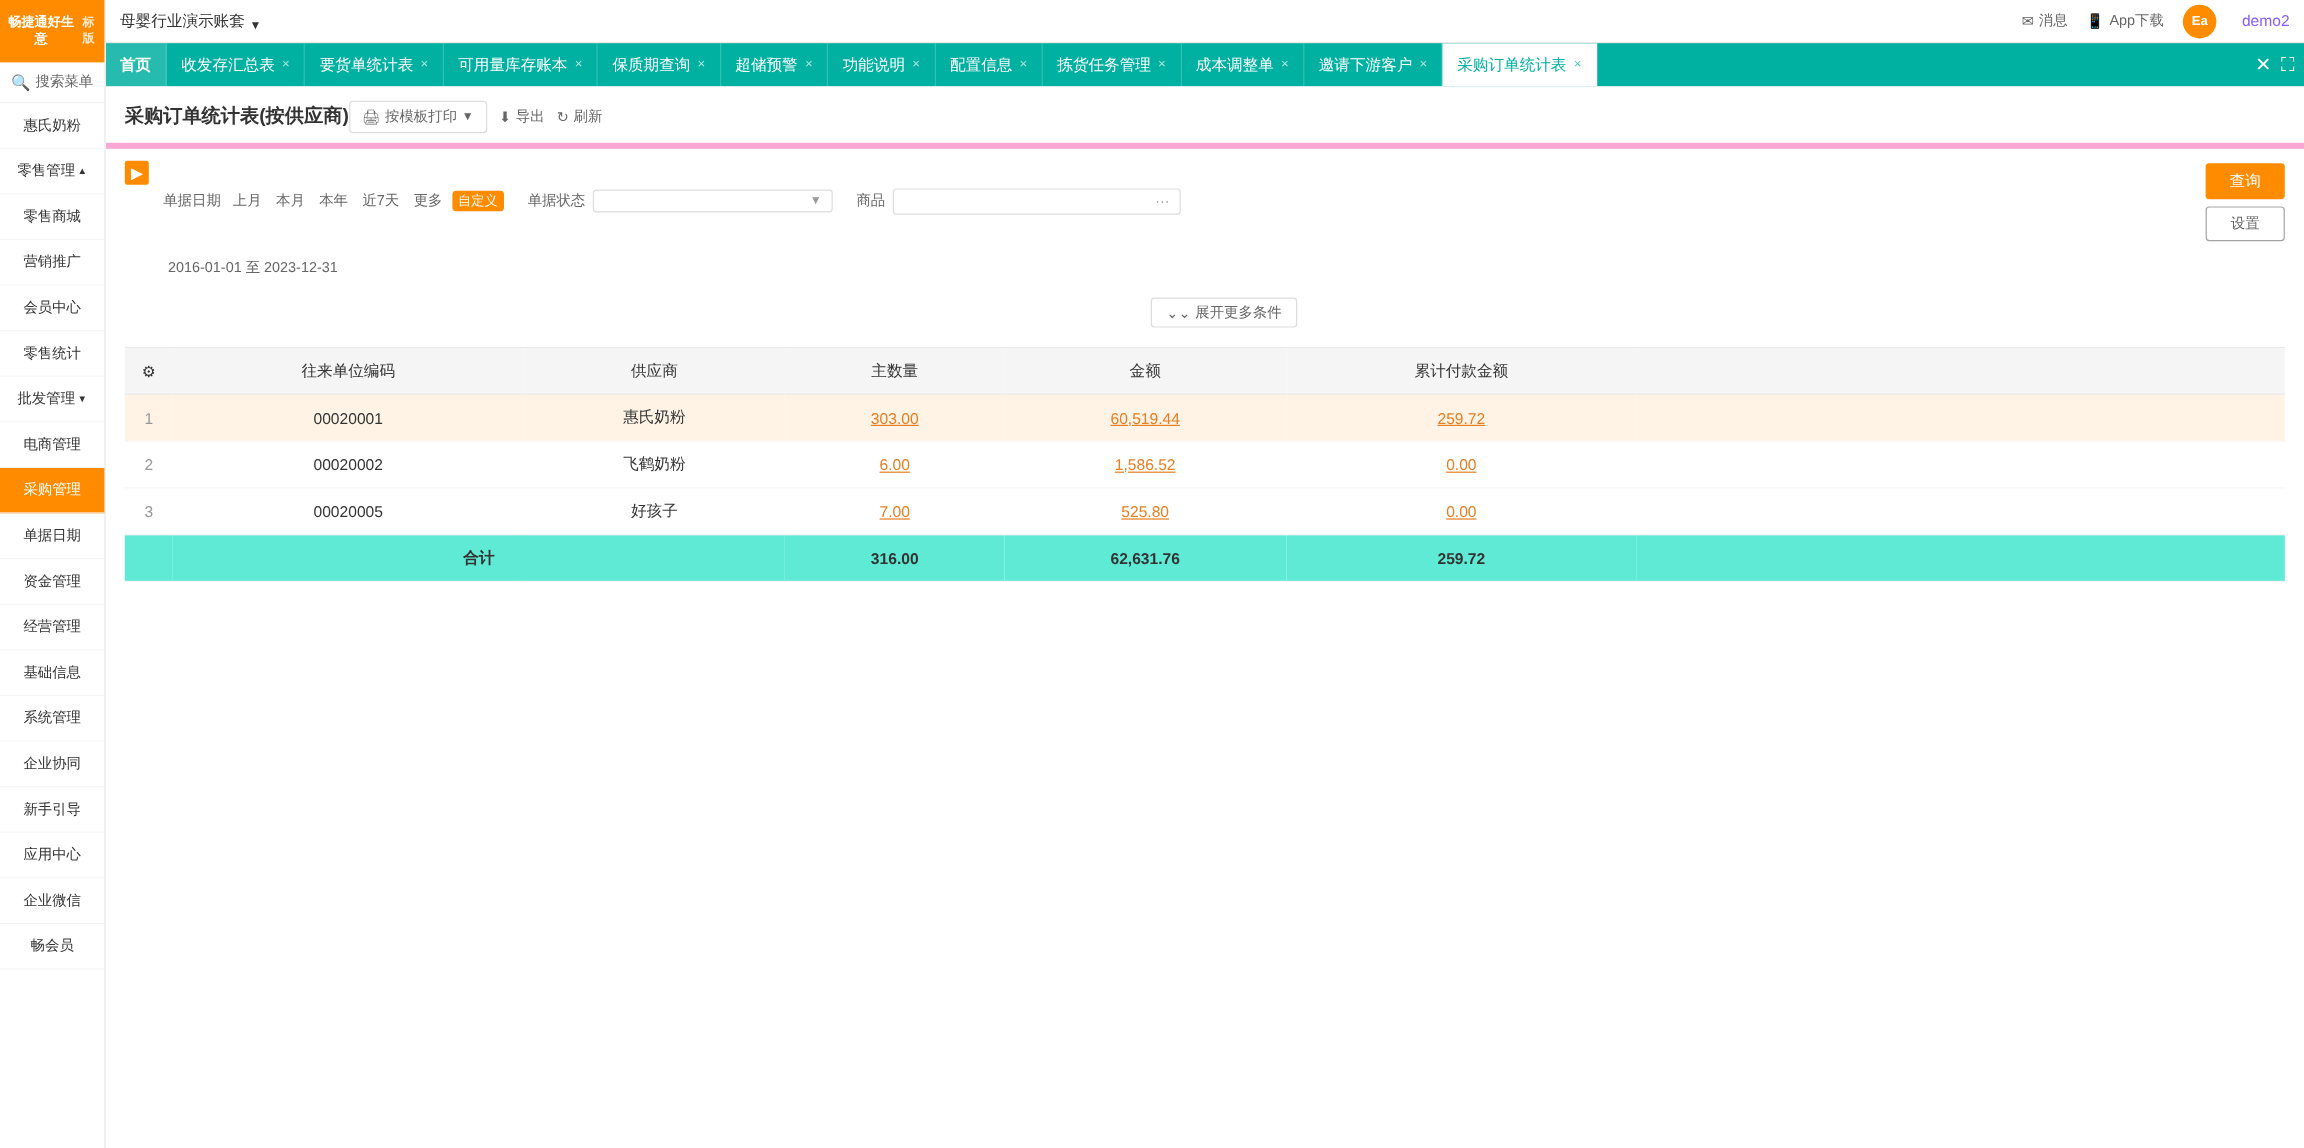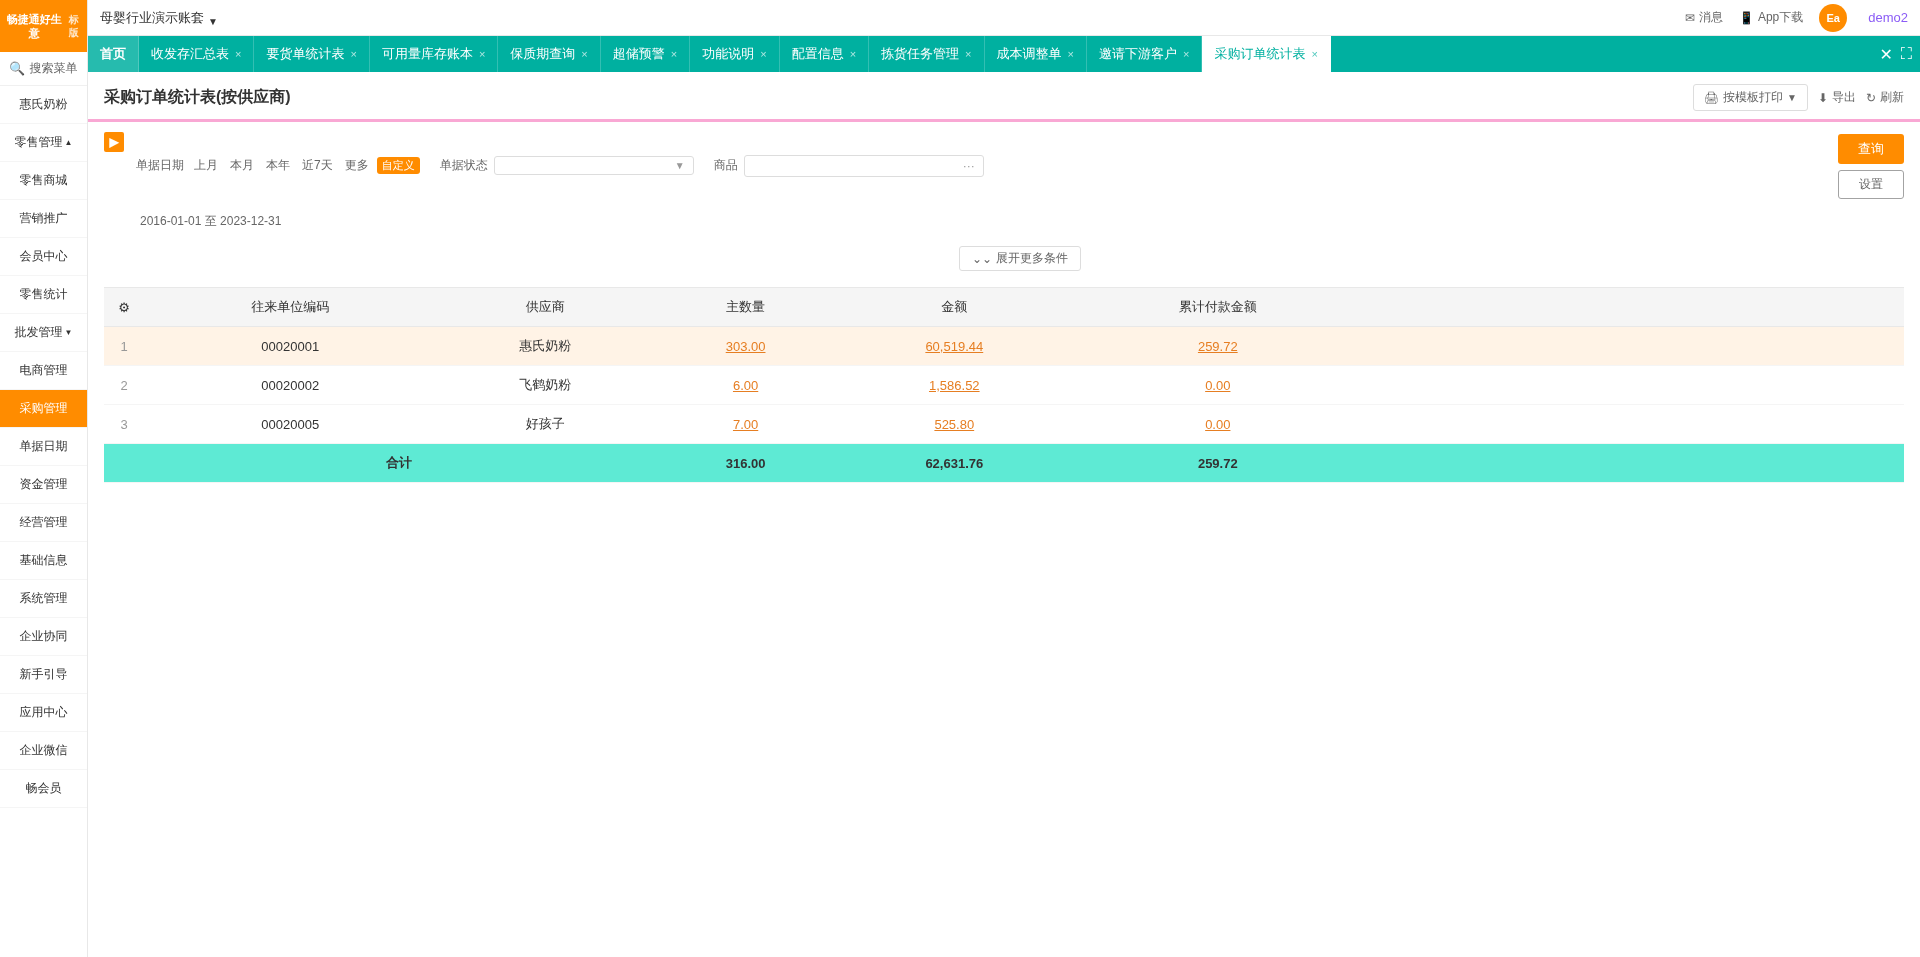--- a/index.html
+++ b/index.html
@@ -169,23 +169,22 @@
       background: #fff;
       overflow-y: auto;
       display: flex;
       flex-direction: column;
     }
 
     
     #page-header {
       display: flex;
       align-items: center;
-      justify-content: space-between;
       padding: 12px 16px 8px;
-      border-bottom: 3px solid #f9a8d4;
+      border-bottom: 5px solid #f9a8d4;
     }
     .page-title {
       font-size: 16px;
       font-weight: bold;
       color: #333;
     }
     .page-header-actions {
       display: flex;
       align-items: center;
       gap: 10px;

